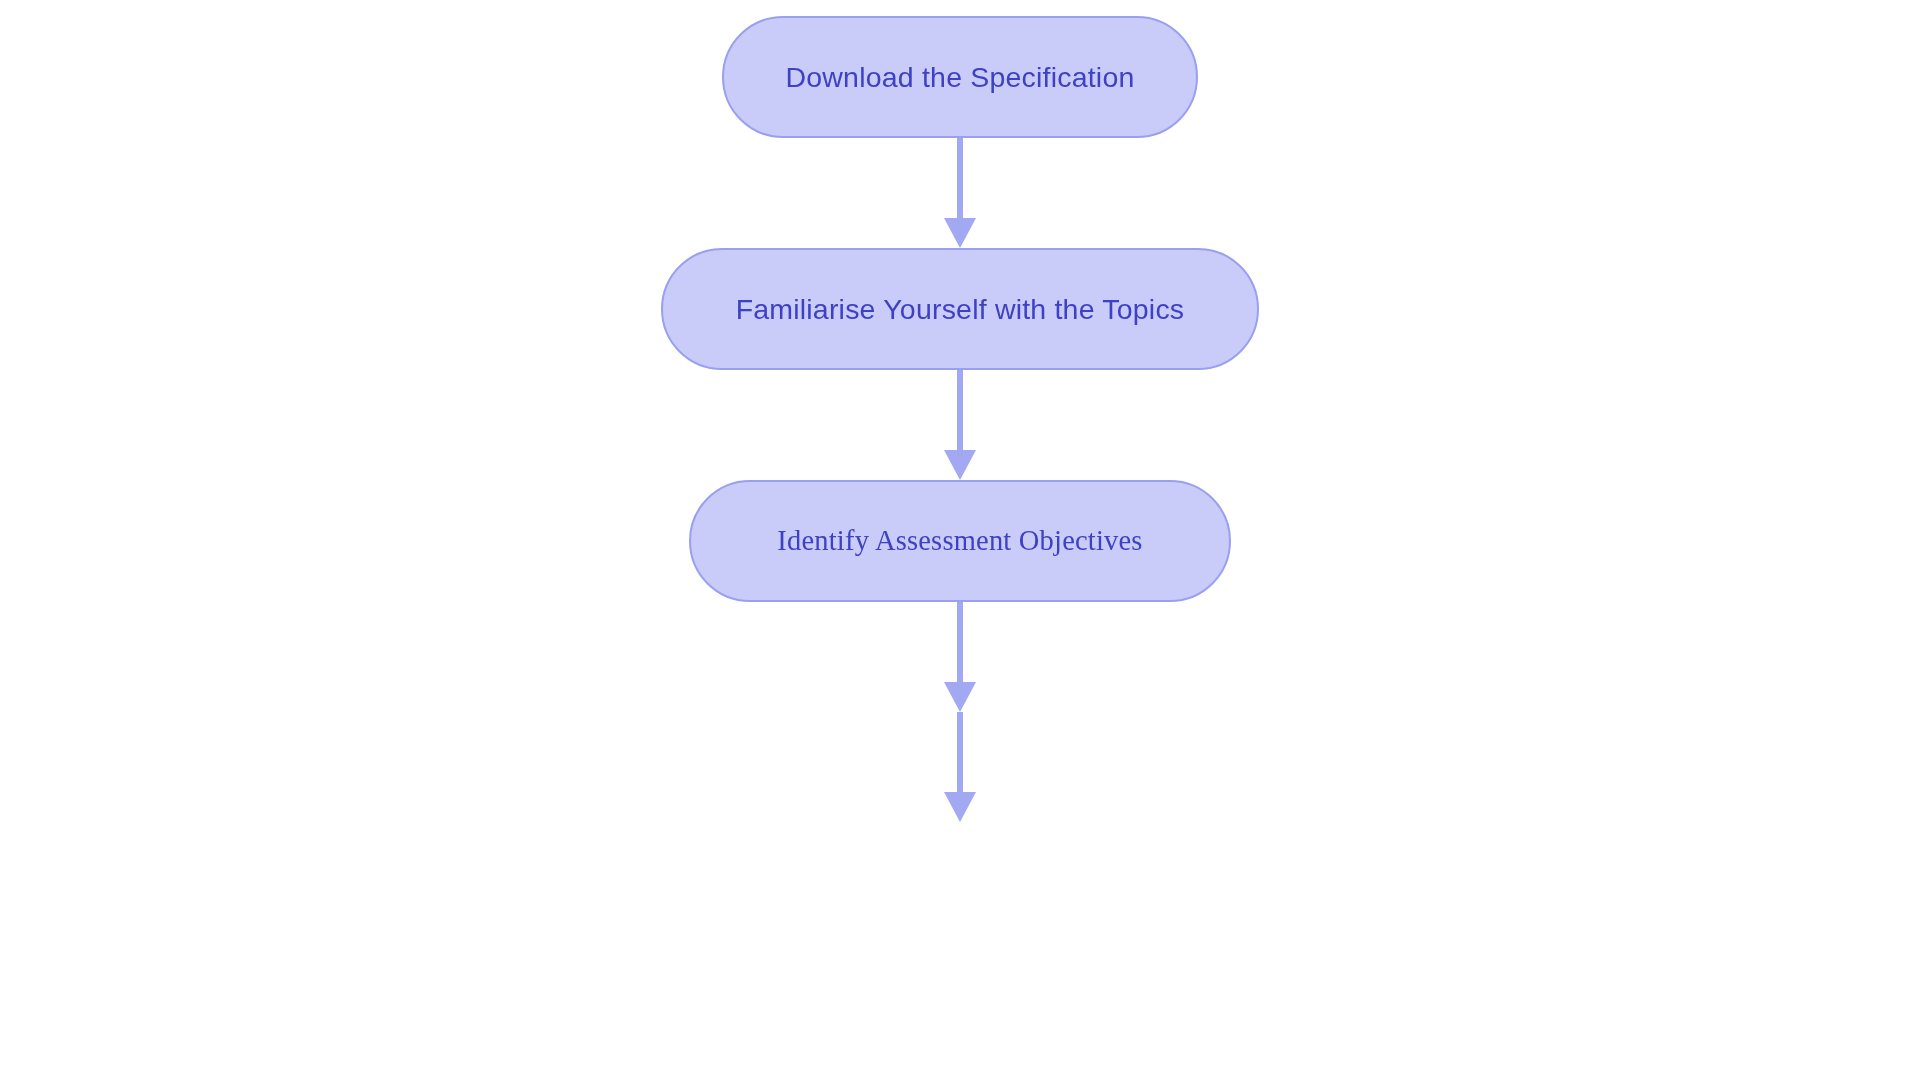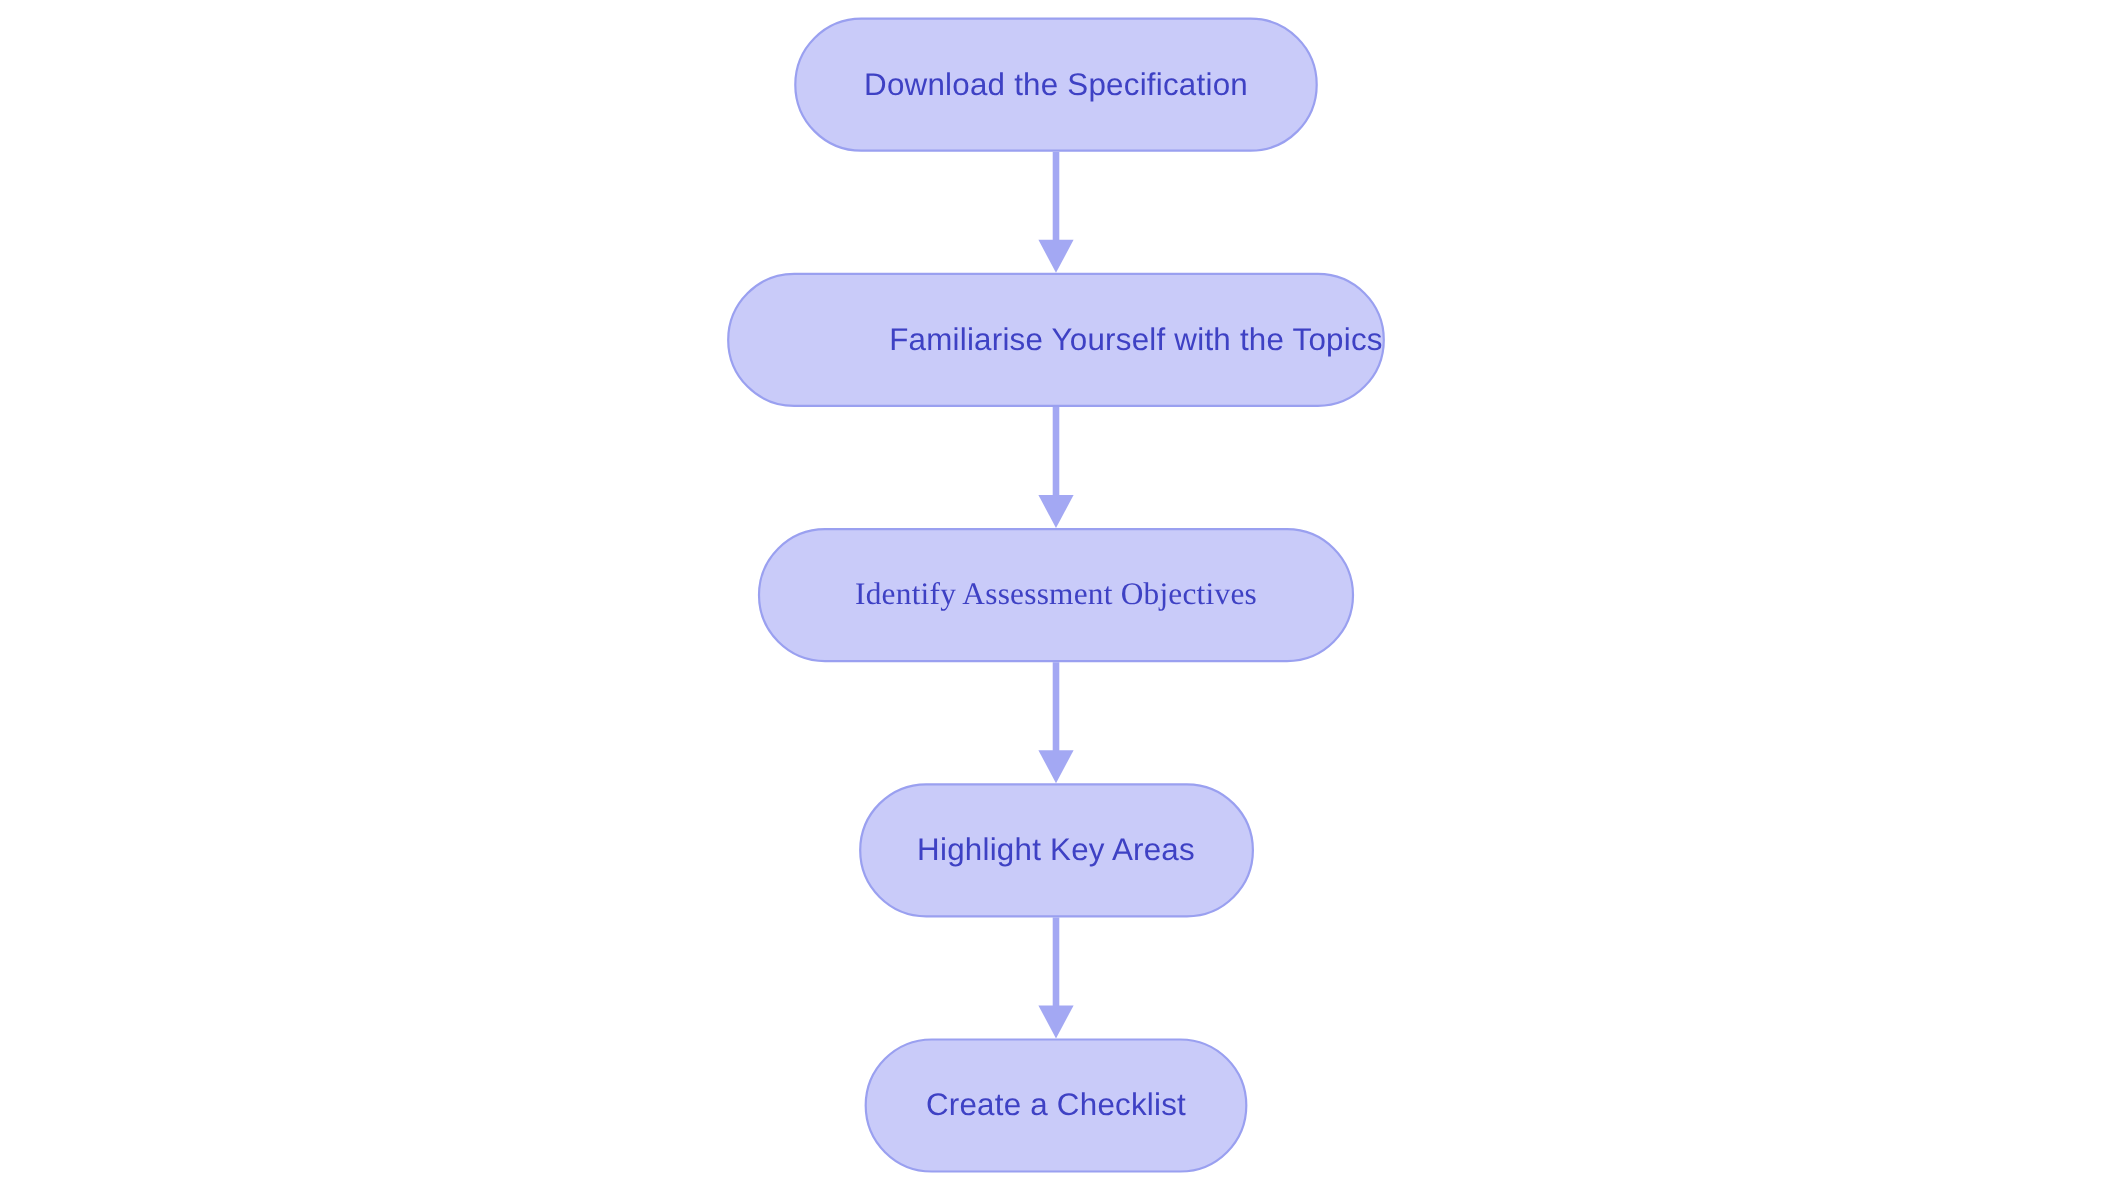--- a/index.html
+++ b/index.html
@@ -37,21 +37,21 @@
     color:var(--text);
     font-size:28.5px;
     letter-spacing:0.2px;
     display:flex;
     align-items:center;
     justify-content:center;
     text-align:center;
     white-space:nowrap;
   }
   .n0{width:476px;}
-  .n1{width:598px;justify-content:flex-end;}
+  .n1{width:598px;}
   .n2{width:542px;font-family:Liberation Serif, serif;}
   .n3{width:359px;}
   .n4{width:348px;}
   .arrow{
     height:110px;
     display:flex;
     flex-direction:column;
     align-items:center;
   }
   .arrow-line{
@@ -93,27 +93,21 @@
 
     <div class="node n2">
       <span>Identify Assessment Objectives</span>
     </div>
 
     <div class="arrow">
       <div class="arrow-line"></div>
       <div class="arrow-head"></div>
     </div>
 
-    <div class="node n3">
-      <span>Highlight Key Areas</span>
-    </div>
 
     <div class="arrow">
       <div class="arrow-line"></div>
       <div class="arrow-head"></div>
     </div>
 
-    <div class="node n4">
-      <span>Create a Checklist</span>
-    </div>
 
   </div>
 </div>
 
 </body></html>

